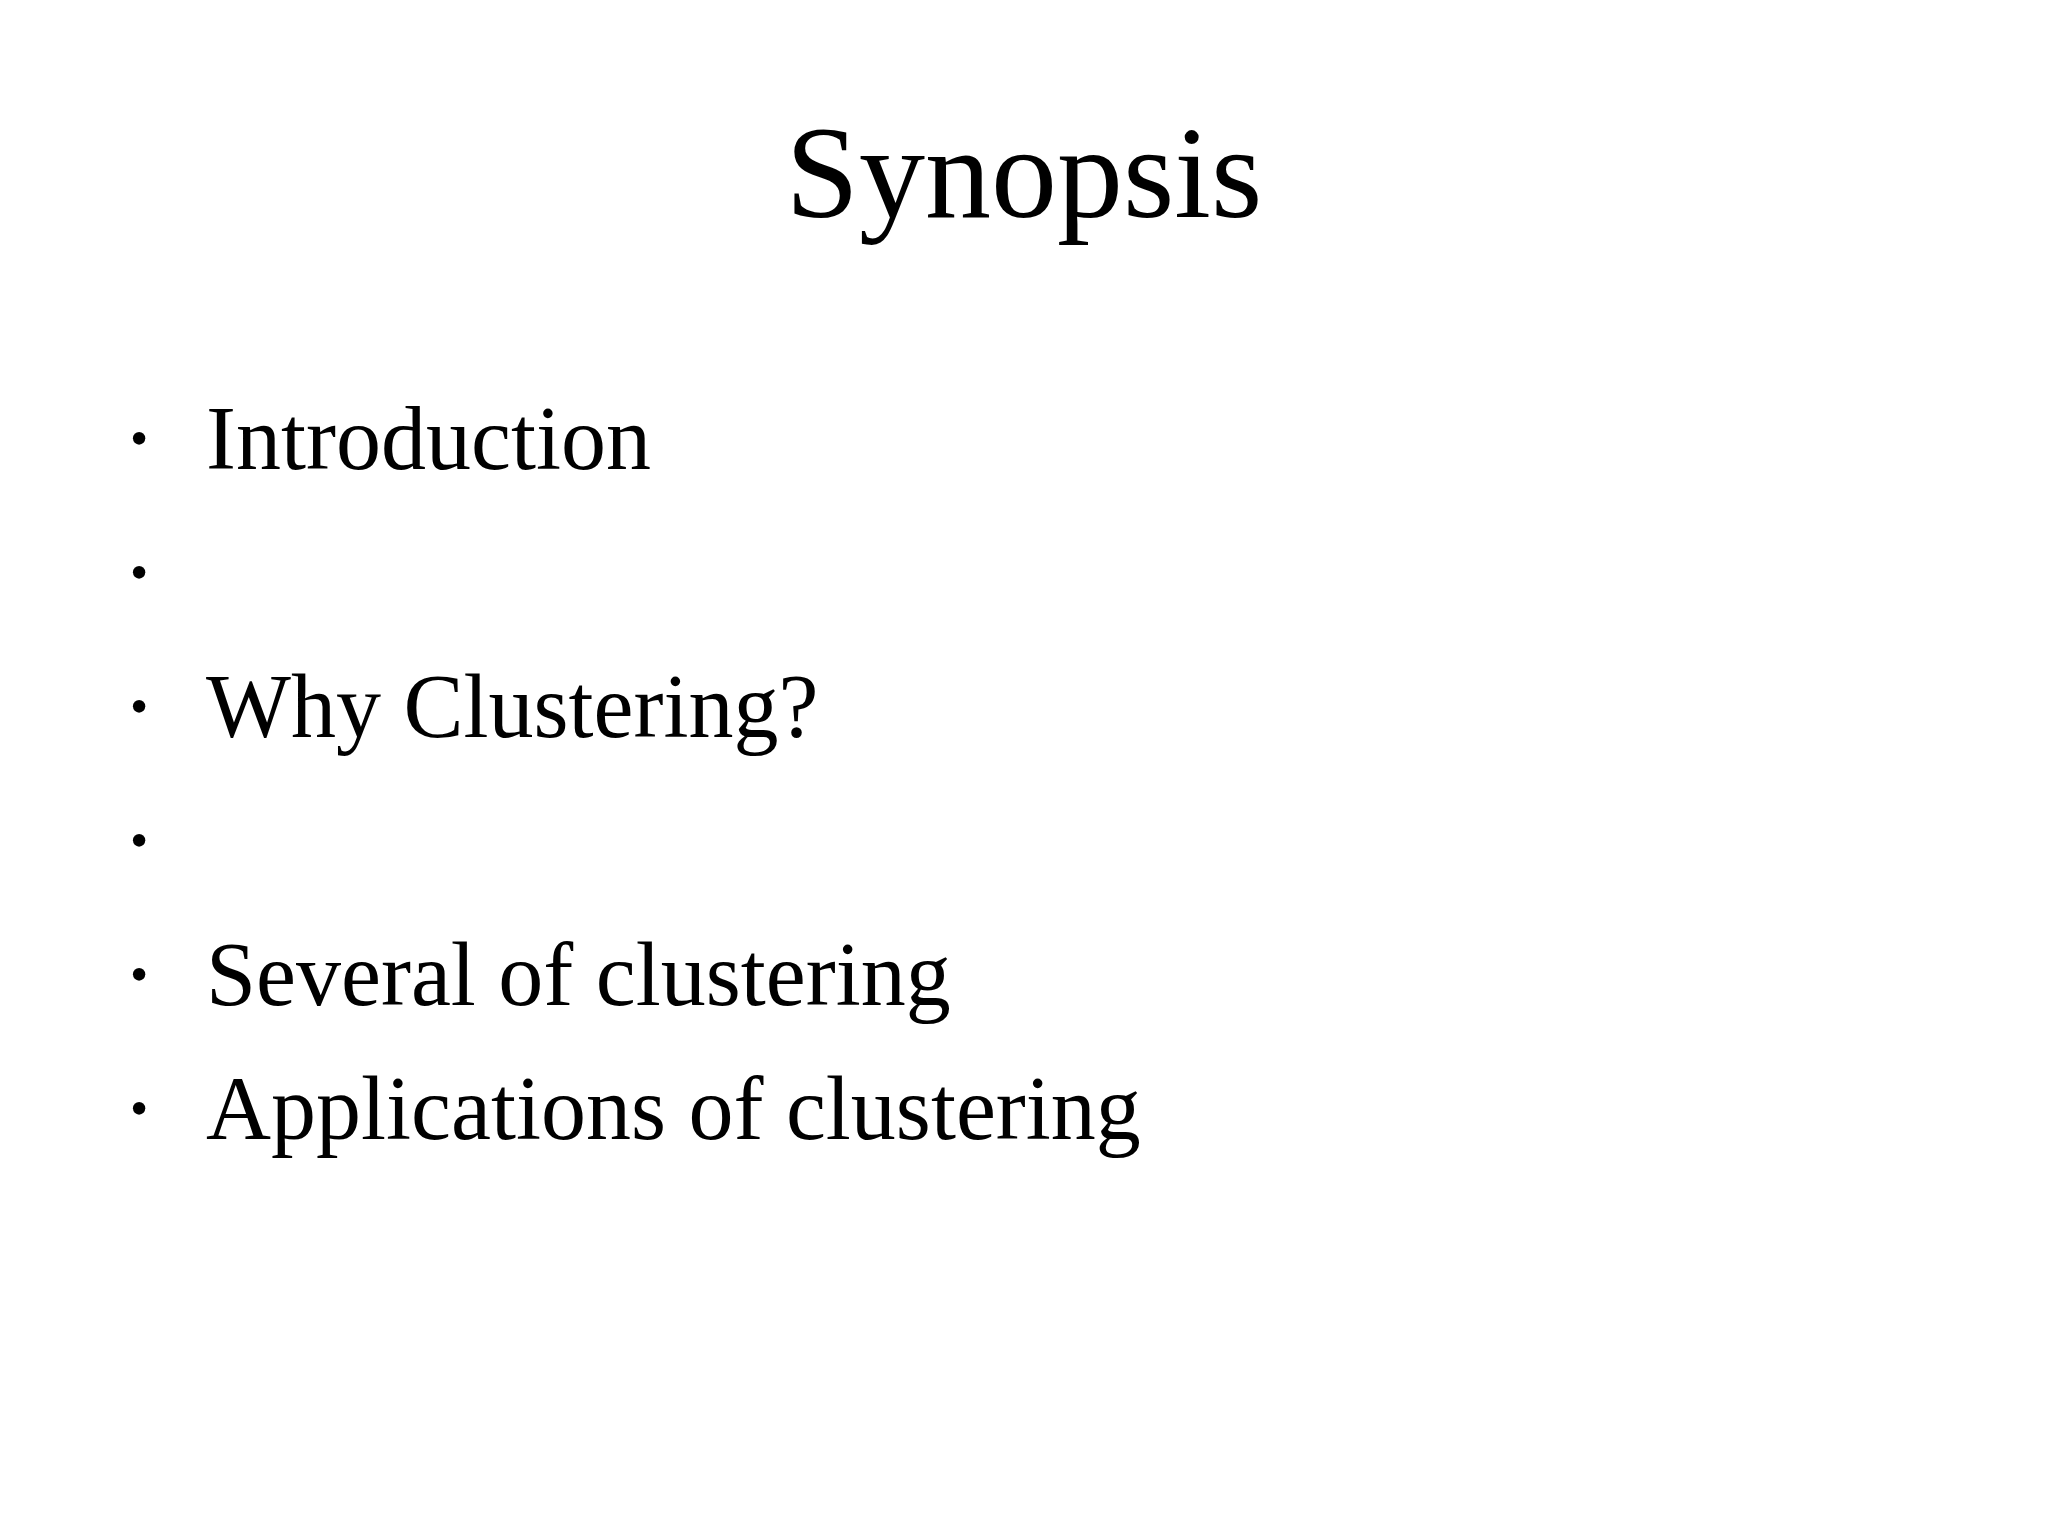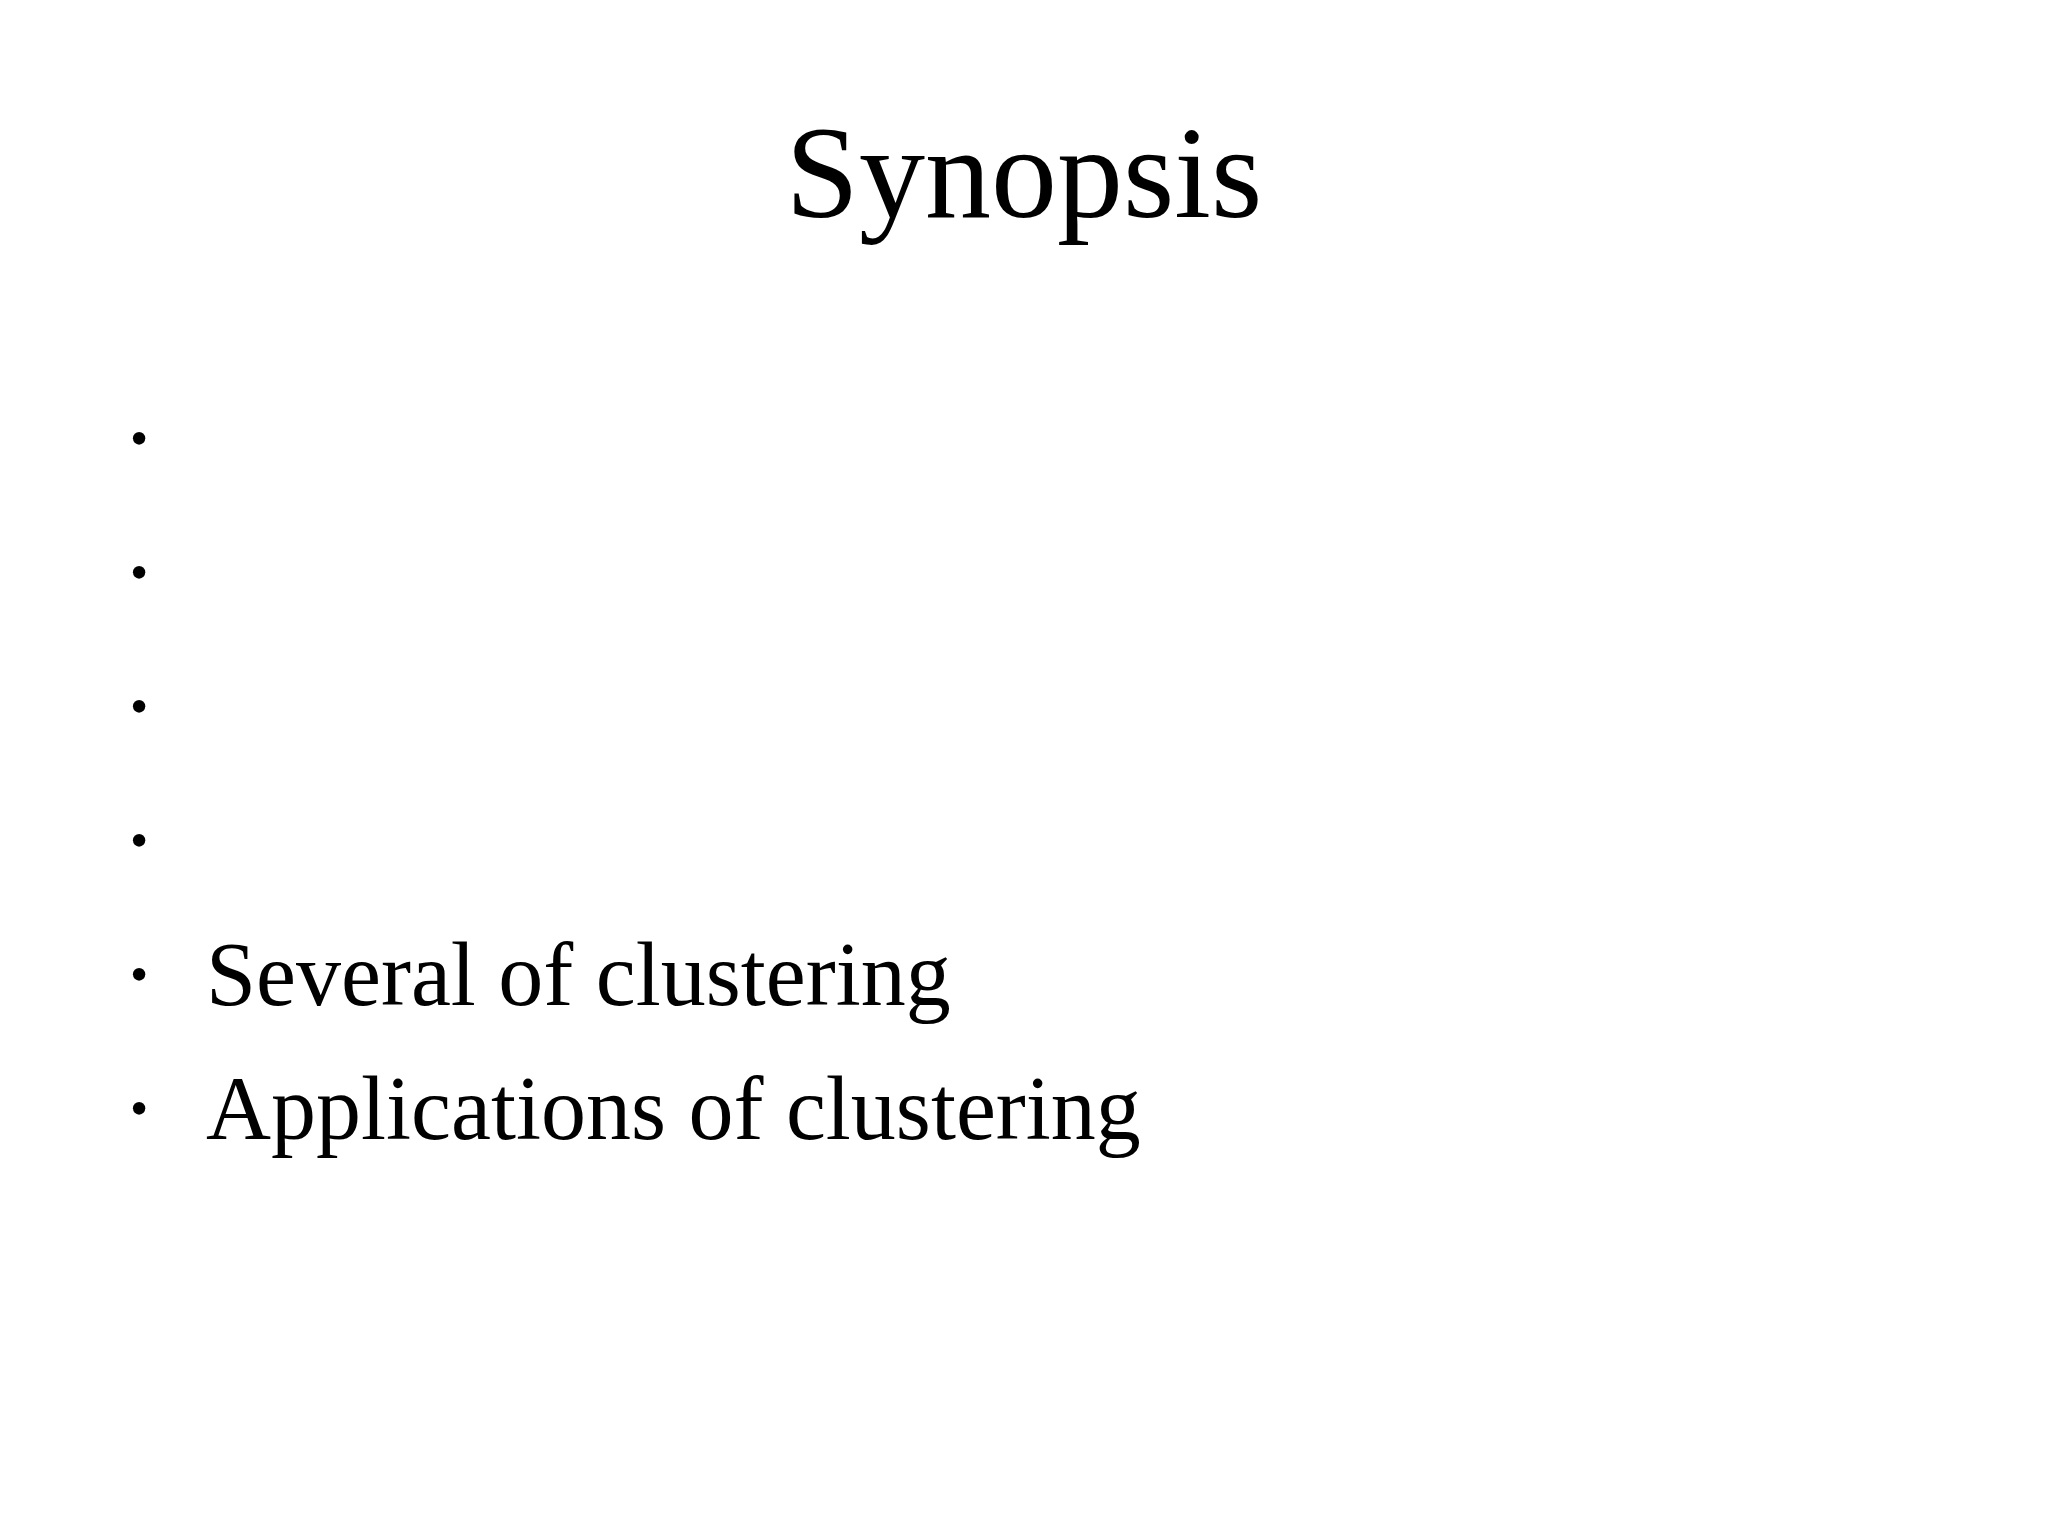--- a/index.html
+++ b/index.html
@@ -61,26 +61,28 @@
 </style>
 </head>
 <body>
 
 <div class="slide">
   <h1 class="slide-title">Synopsis</h1>
 
   <ul class="bullet-list">
     <li class="bullet-row">
       <span class="bullet-marker">•</span>
+      <span class="bullet-text">Introduction</span>
     </li>
     <li class="bullet-row">
       <span class="bullet-marker">•</span>
     </li>
     <li class="bullet-row">
       <span class="bullet-marker">•</span>
+      <span class="bullet-text">Why Clustering?</span>
     </li>
     <li class="bullet-row">
       <span class="bullet-marker">•</span>
     </li>
     <li class="bullet-row">
       <span class="bullet-marker">•</span>
       <span class="bullet-text">Several of clustering</span>
     </li>
     <li class="bullet-row">
       <span class="bullet-marker">•</span>

